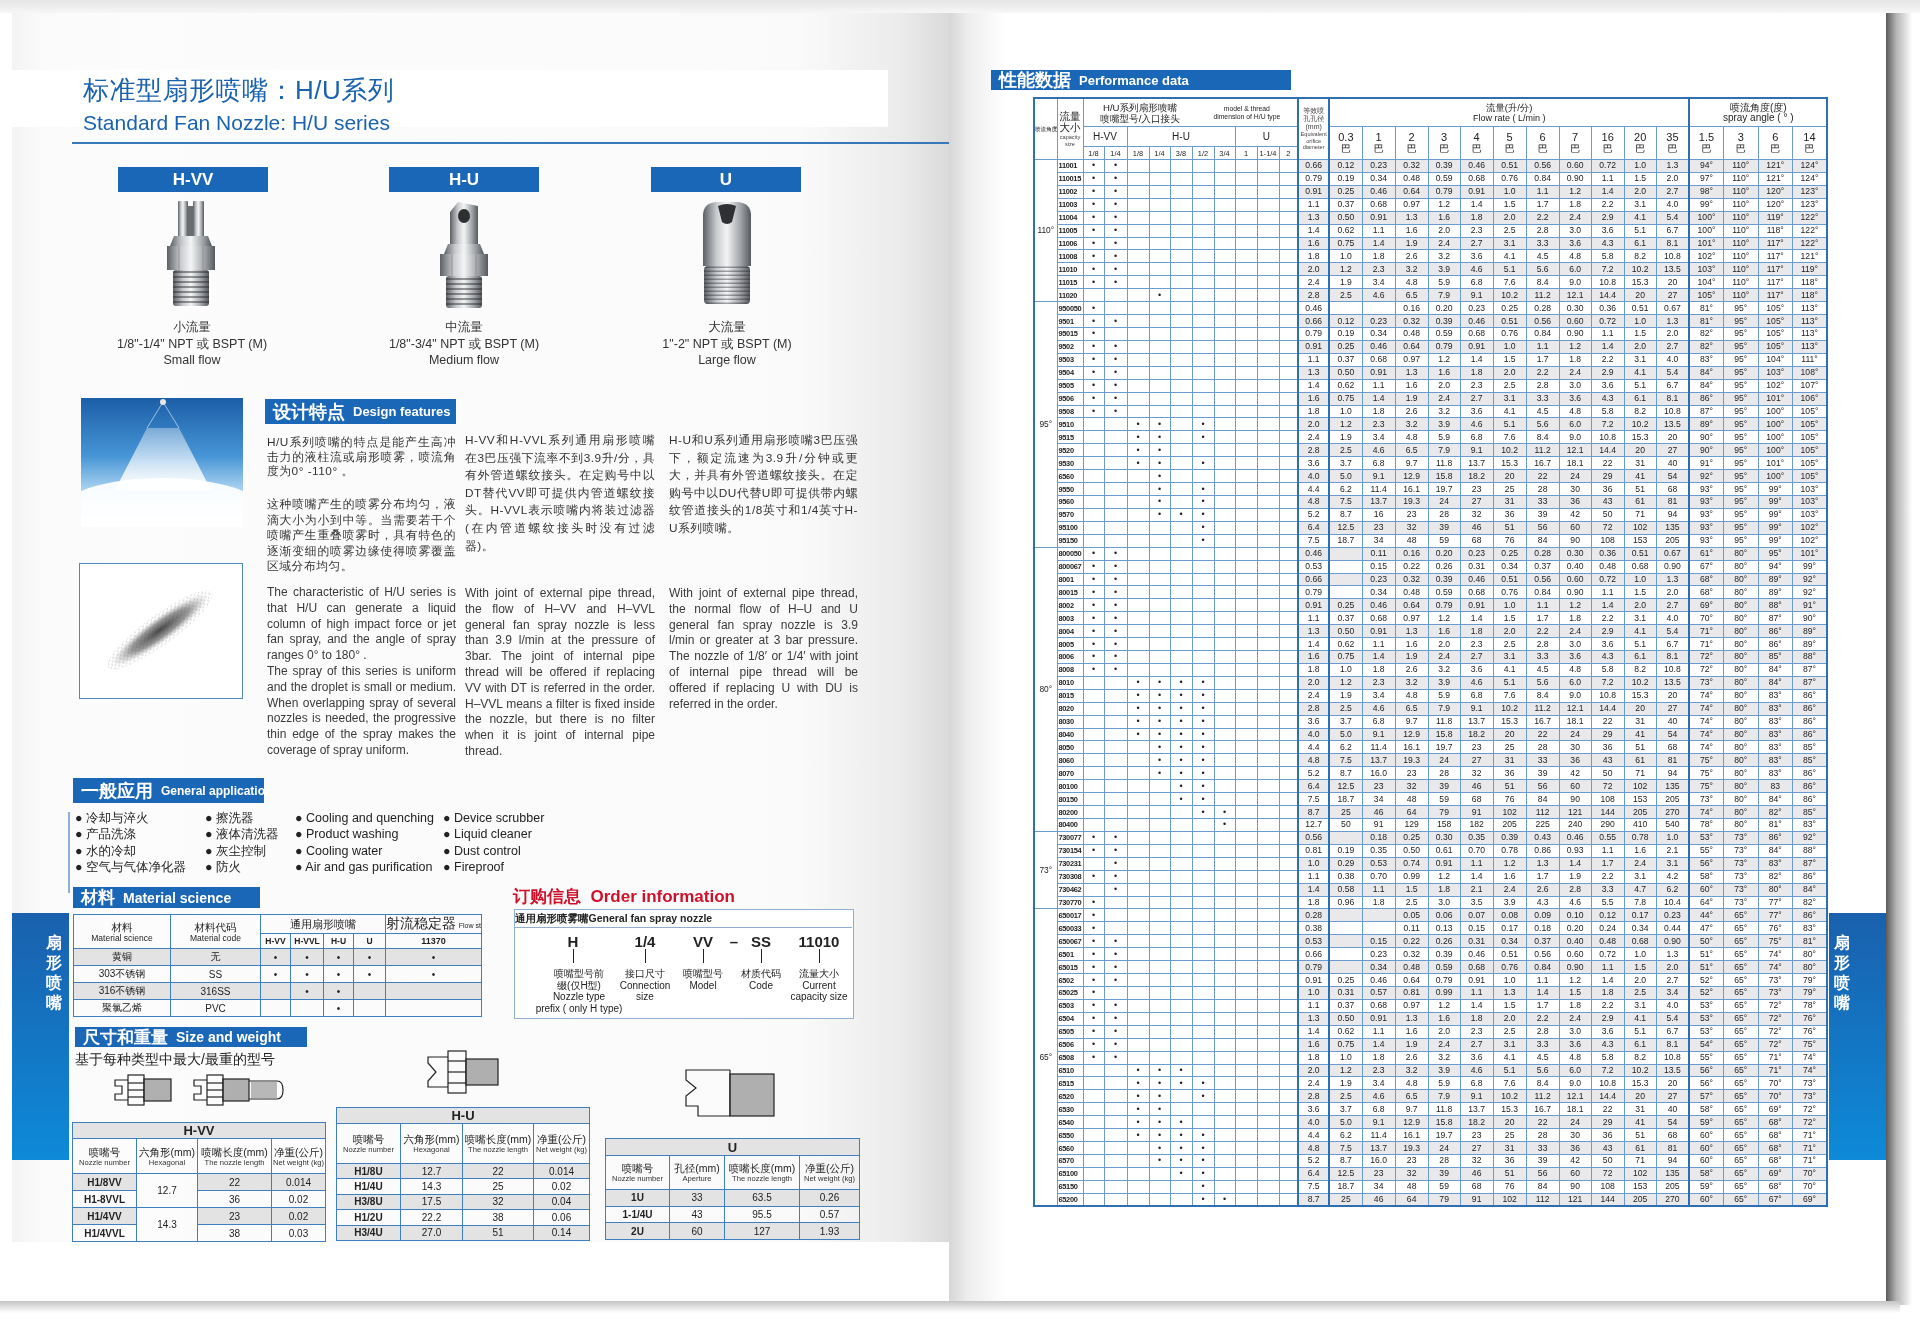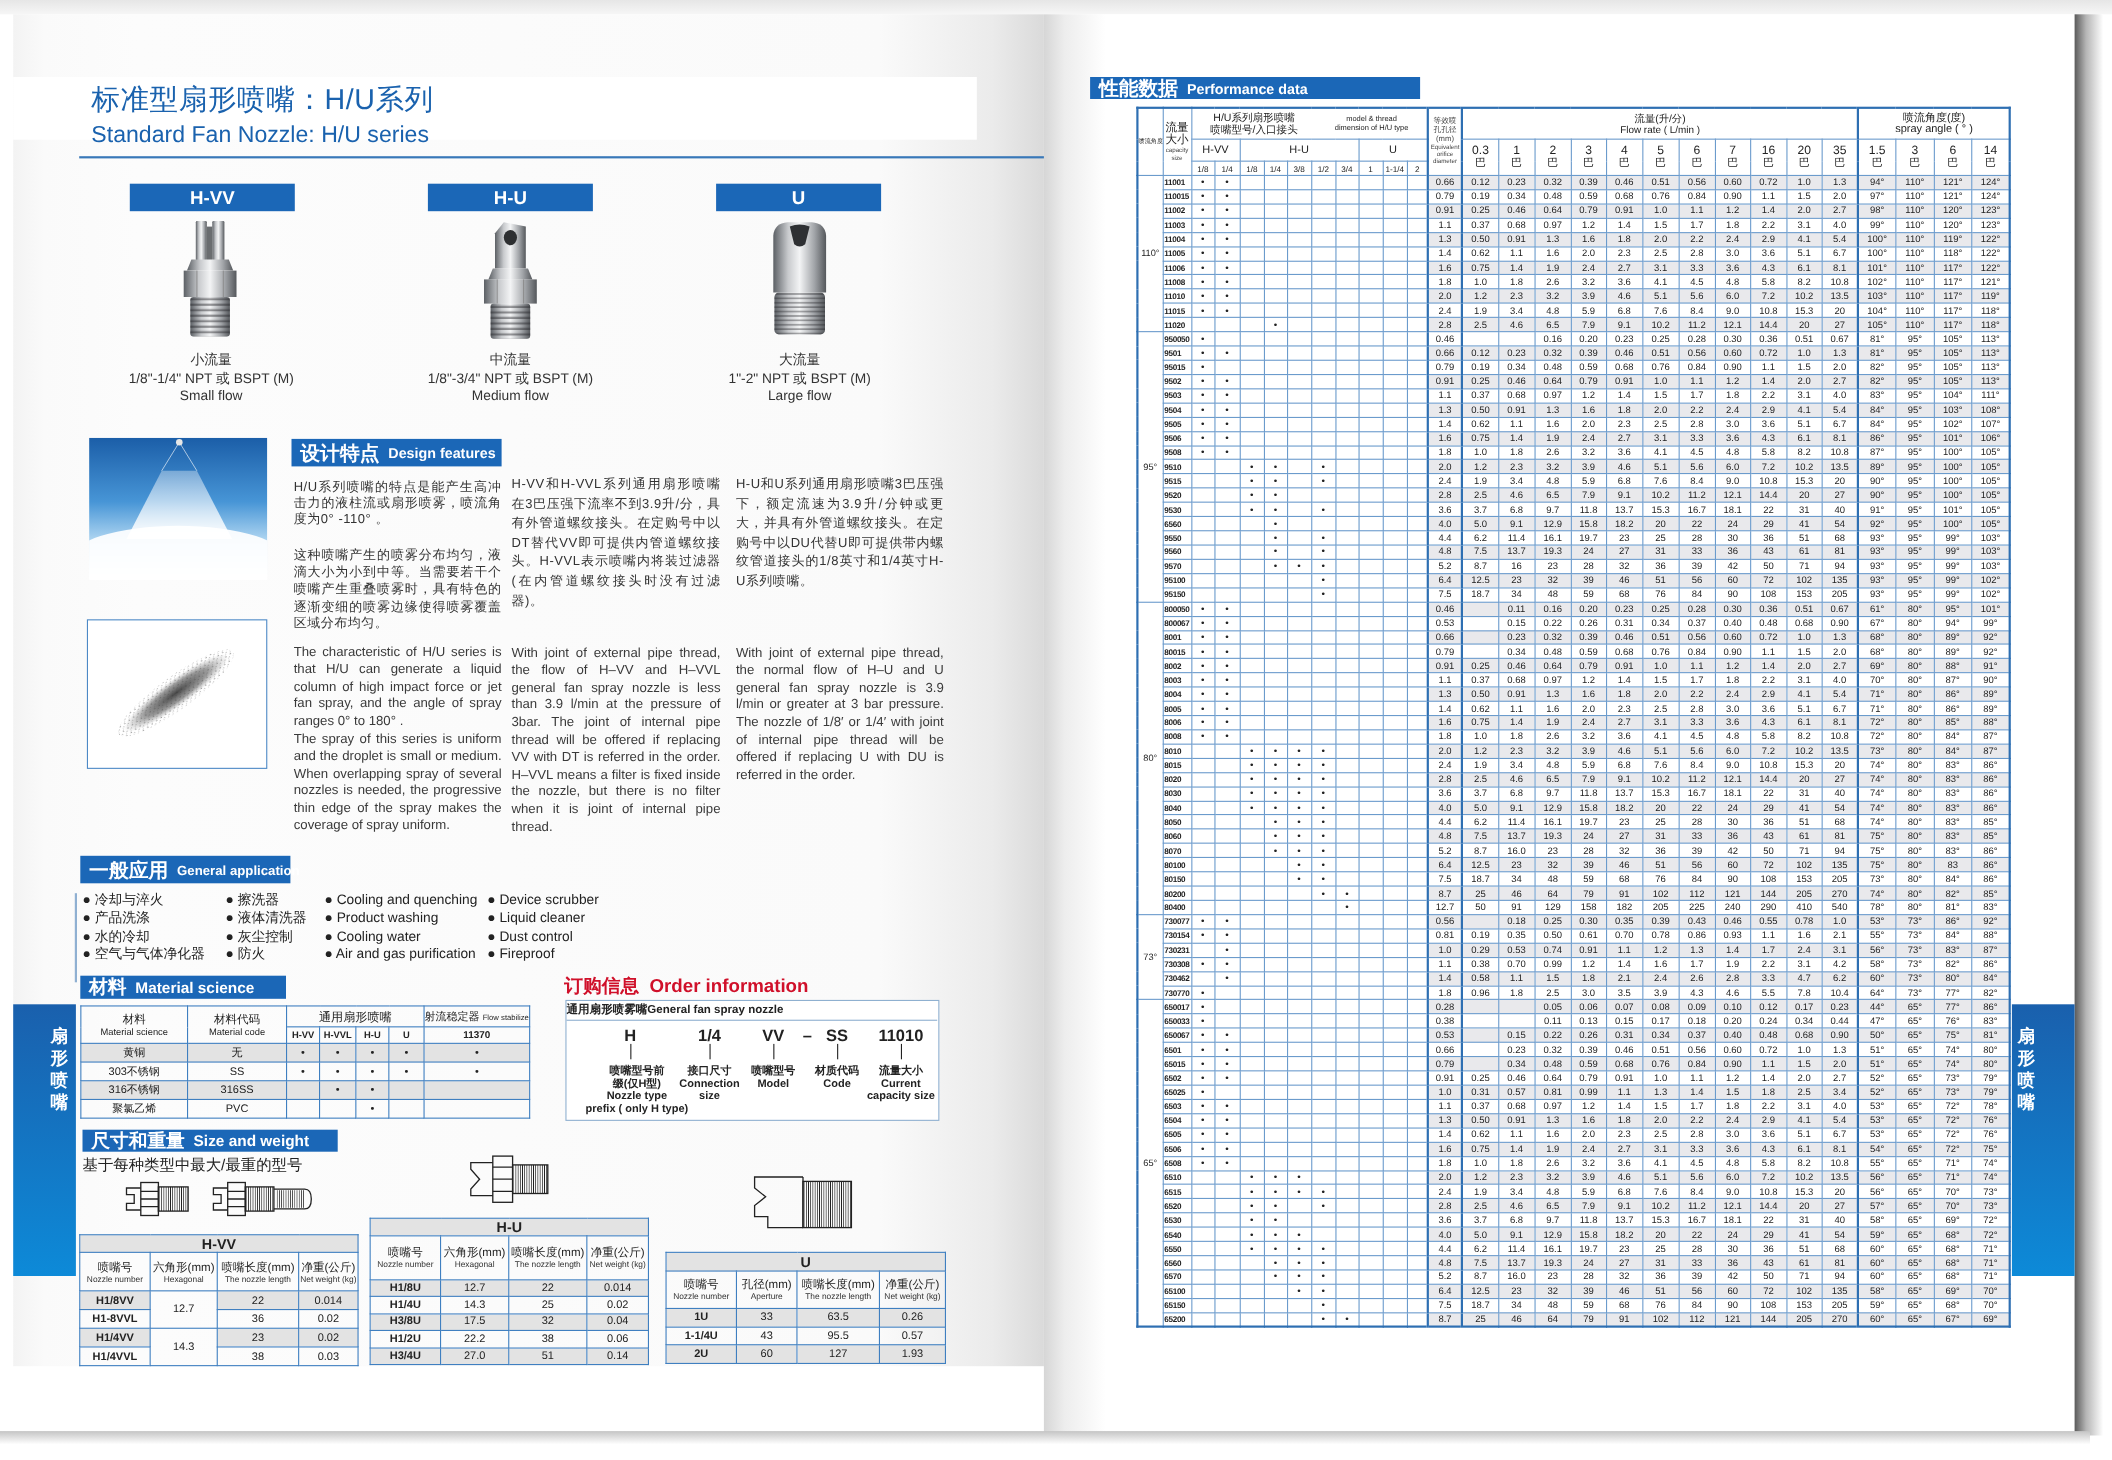--- a/index.html
+++ b/index.html
@@ -32,21 +32,21 @@
 .mtable .g{background:#e3e3e3}
 .mtable .b{font-weight:bold}
 .mtable .s-zh{font-size:10.5px;line-height:12px}
 .mtable .s-en{font-size:7.6px;line-height:9px;color:#333}
 .mtable .ttl{font-size:13px;font-weight:bold;background:#e3e3e3}
 .order-title{left:513px;top:885px;color:#d0102a;font-weight:bold;font-size:17px;white-space:nowrap}
 .order-box{left:514px;top:909px;width:340px;height:110px;border:1.5px solid #8fb0d0;background:#fff}
 .order-head{position:absolute;left:0;top:0;width:337px;height:18px;border-bottom:1.5px solid #8fb0d0;text-align:left;font-size:10.5px;font-weight:bold;line-height:17px;white-space:nowrap}
 .ocode{position:absolute;top:23px;width:60px;margin-left:-30px;text-align:center;font-size:15px;font-weight:bold}
 .otick{position:absolute;top:39px;width:1.2px;height:14px;background:#222}
-.odesc{position:absolute;top:58px;width:110px;margin-left:-55px;text-align:center;font-size:10px;font-weight:bold;line-height:11.6px;white-space:pre-line;color:#222}
+.odesc{position:absolute;top:58px;width:110px;margin-left:-55px;text-align:center;font-size:10px;font-weight:normal;line-height:11.6px;white-space:pre-line;color:#222}
 .size-note{left:75px;top:1051px;font-size:14px;color:#222;white-space:nowrap}
 .perf-title{left:991px;top:70px;width:300px;height:20px}
 .perf{position:absolute;left:1033px;top:97px;width:793px;border-collapse:collapse;table-layout:fixed;border:2px solid #2e6fb2}
 .perf th,.perf td{border:1px solid #6b9bcc;padding:0;text-align:center;vertical-align:middle;overflow:hidden;white-space:nowrap}
 .perf th{font-weight:normal;color:#222}
 .perf td{height:12.93px;font-size:8.6px;line-height:11px;color:#222}
 .perf tr.shade td.num{background:#e9e9ec}
 .perf td.cap{font-weight:bold;font-size:7.4px;letter-spacing:-.3px;text-align:left;padding-left:1px}
 .perf td.dot{font-size:9px}
 .perf td.ang{font-size:8.4px;background:#fff}
@@ -264,21 +264,21 @@
       <tr style="height:19px">
     <th rowspan="2">
           <div class="s-zh">材料</div>
           <div style="font-size:8.5px">Material science</div>
         </th>
     <th rowspan="2">
           <div class="s-zh">材料代码</div>
           <div style="font-size:8.5px">Material code</div>
         </th>
     <th colspan="4" style="font-size:11px">通用扇形喷嘴</th>
-    <th><span style="font-size:10px">射流稳定器</span> <span style="font-size:7px">Flow stabilizer</span></th>
+    <th><span style="font-size:14px">射流稳定器</span> <span style="font-size:7px">Flow stabilizer</span></th>
   </tr>
   <tr style="height:15px">
     <th class="b" style="font-size:8.5px">H-VV</th>
     <th class="b" style="font-size:8.5px">H-VVL</th>
     <th class="b" style="font-size:8.5px">H-U</th>
     <th class="b" style="font-size:8.5px">U</th>
     <th class="b" style="font-size:9px">11370</th>
   </tr>
   <tr class="g" style="height:17px">
     <td>黄铜</td>

